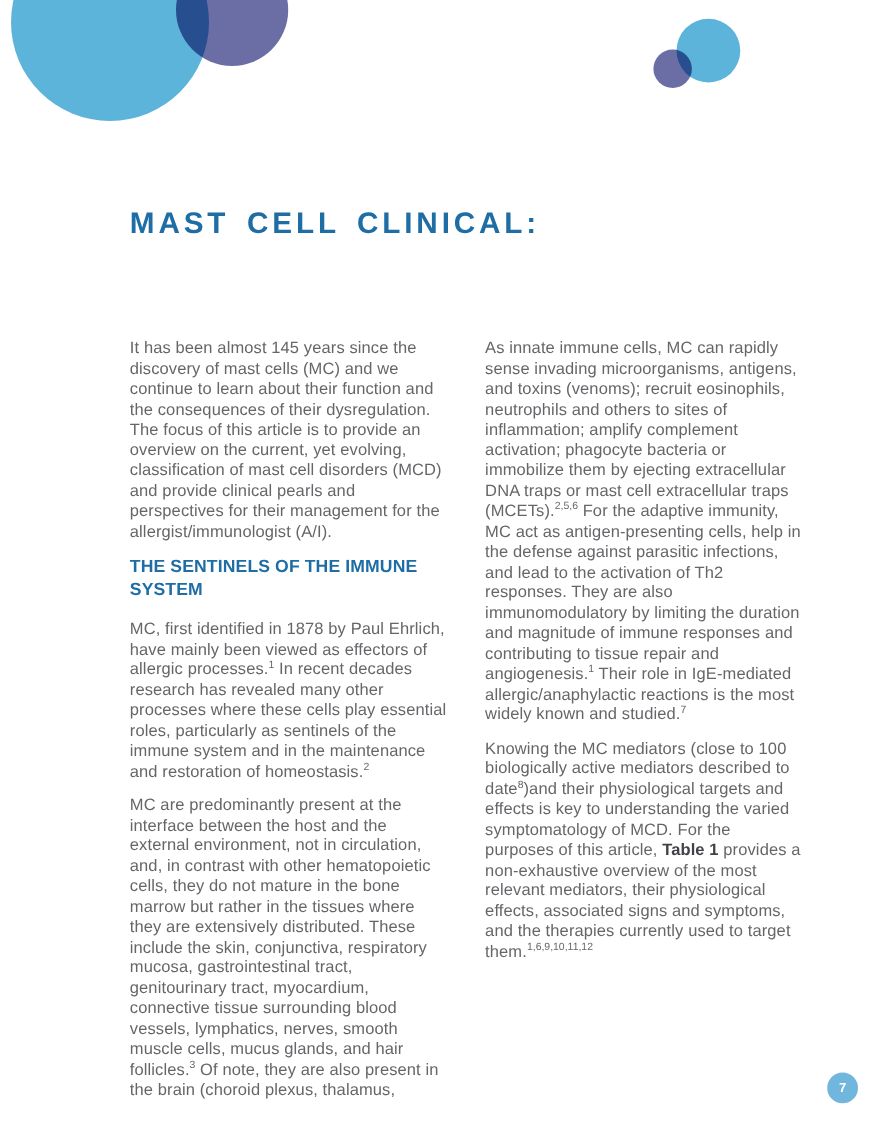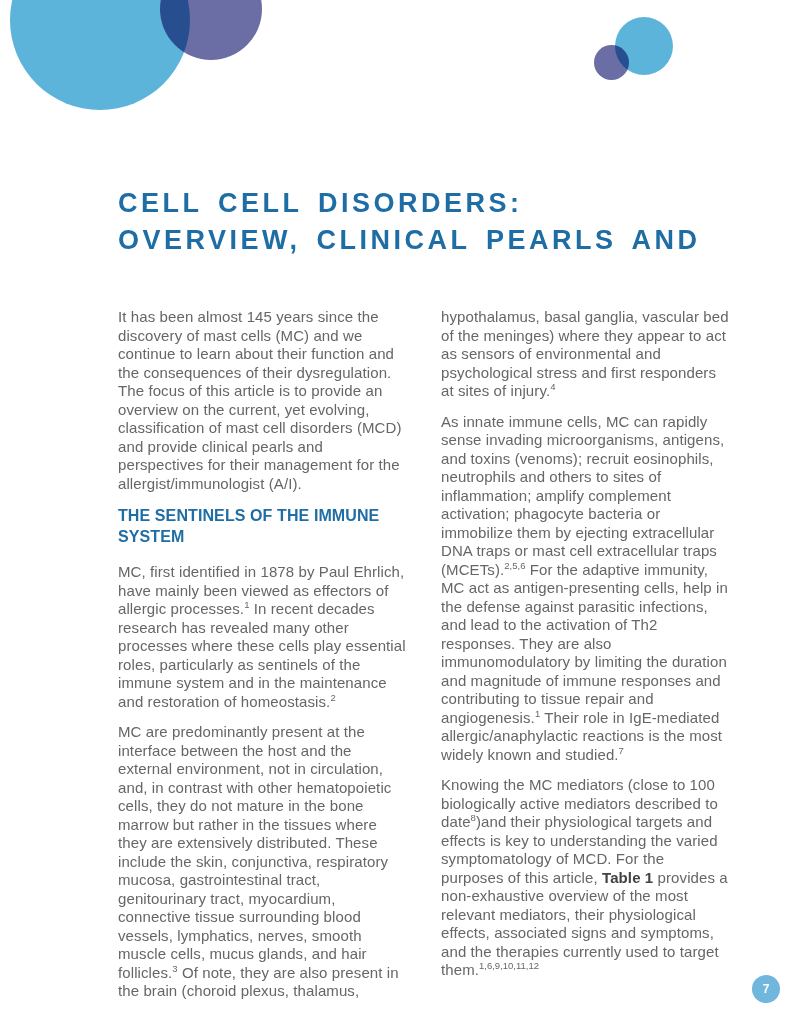--- a/index.html
+++ b/index.html
@@ -87,33 +87,31 @@
 <body>
 
 <div class="page">
 
   <div class="circle c-tl-blue"></div>
   <div class="circle c-tl-purple"></div>
   <div class="circle c-tr-blue"></div>
   <div class="circle c-tr-purple"></div>
 
   <h1 class="title">
-    <span class="line">CELL CELL DISORDERS:</span>
-    <span class="line">OVERVIEW, CLINICAL PEARLS AND</span>
+    <span class="line">MAST CELL CLINICAL:</span>
   </h1>
 
   <div class="columns">
     <div class="col" id="col-left">
         <p>It has been almost 145 years since the discovery of mast cells (MC) and we continue to learn about their function and the consequences of their dysregulation. The focus of this article is to provide an overview on the current, yet evolving, classification of mast cell disorders (MCD) and provide clinical pearls and perspectives for their management for the allergist/immunologist (A/I).</p>
         <h2 class="section-heading">THE SENTINELS OF THE IMMUNE SYSTEM</h2>
         <p>MC, first identified in 1878 by Paul Ehrlich, have mainly been viewed as effectors of allergic processes.<sup>1</sup> In recent decades research has revealed many other processes where these cells play essential roles, particularly as sentinels of the immune system and in the maintenance and restoration of homeostasis.<sup>2</sup></p>
         <p>MC are predominantly present at the interface between the host and the external environment, not in circulation, and, in contrast with other hematopoietic cells, they do not mature in the bone marrow but rather in the tissues where they are extensively distributed. These include the skin, conjunctiva, respiratory mucosa, gastrointestinal tract, genitourinary tract, myocardium, connective tissue surrounding blood vessels, lymphatics, nerves, smooth muscle cells, mucus glands, and hair follicles.<sup>3</sup> Of note, they are also present in the brain (choroid plexus, thalamus,</p>
       </div>
     <div class="col" id="col-right">
-        <p>hypothalamus, basal ganglia, vascular bed of the meninges) where they appear to act as sensors of environmental and psychological stress and first responders at sites of injury.<sup>4</sup></p>
         <p>As innate immune cells, MC can rapidly sense invading microorganisms, antigens, and toxins (venoms); recruit eosinophils, neutrophils and others to sites of inflammation; amplify complement activation; phagocyte bacteria or immobilize them by ejecting extracellular DNA traps or mast cell extracellular traps (MCETs).<sup>2,5,6</sup> For the adaptive immunity, MC act as antigen-presenting cells, help in the defense against parasitic infections, and lead to the activation of Th2 responses. They are also immunomodulatory by limiting the duration and magnitude of immune responses and contributing to tissue repair and angiogenesis.<sup>1</sup> Their role in IgE-mediated allergic/anaphylactic reactions is the most widely known and studied.<sup>7</sup></p>
         <p>Knowing the MC mediators (close to 100 biologically active mediators described to date<sup>8</sup>)and their physiological targets and effects is key to understanding the varied symptomatology of MCD. For the purposes of this article, <b>Table 1</b> provides a non-exhaustive overview of the most relevant mediators, their physiological effects, associated signs and symptoms, and the therapies currently used to target them.<sup>1,6,9,10,11,12</sup></p>
       </div>
   </div>
 
   <div class="page-number">7</div>
 
 </div>
 
 </body></html>

